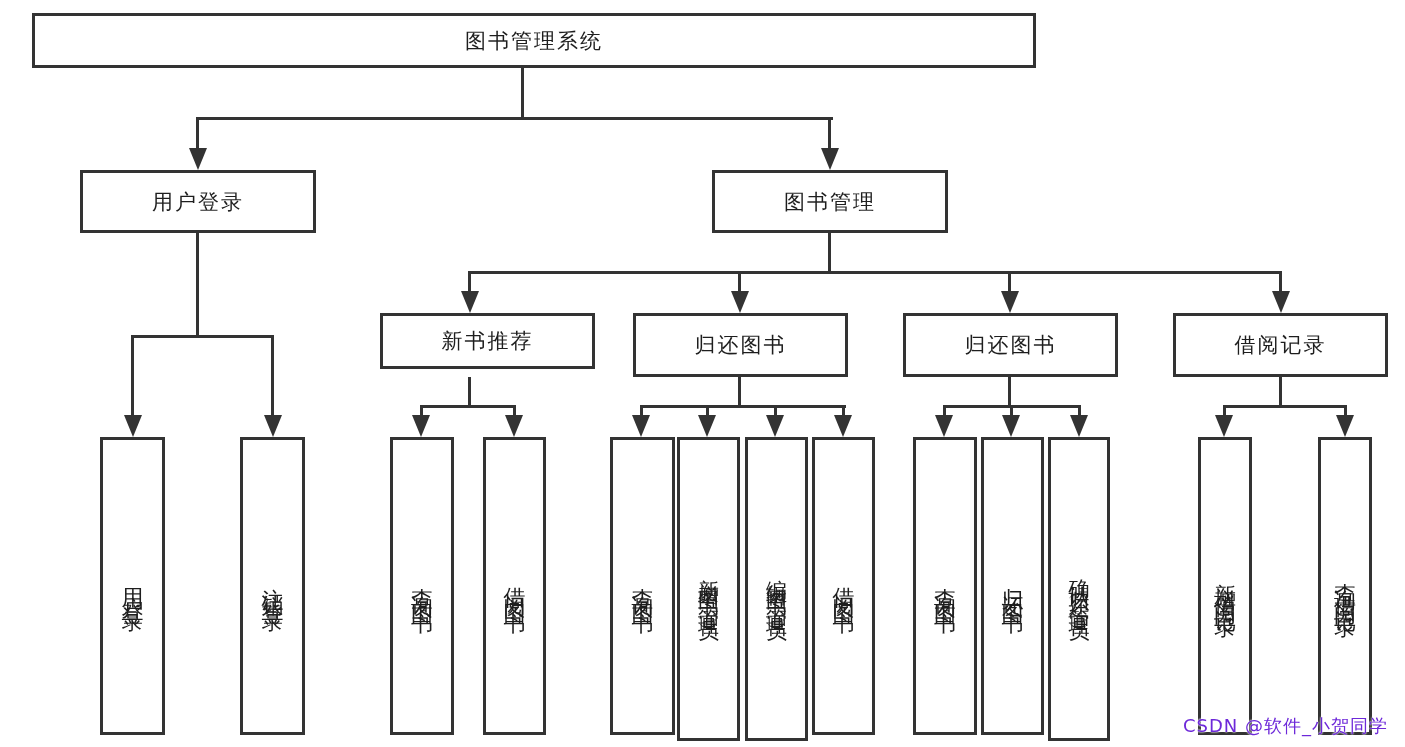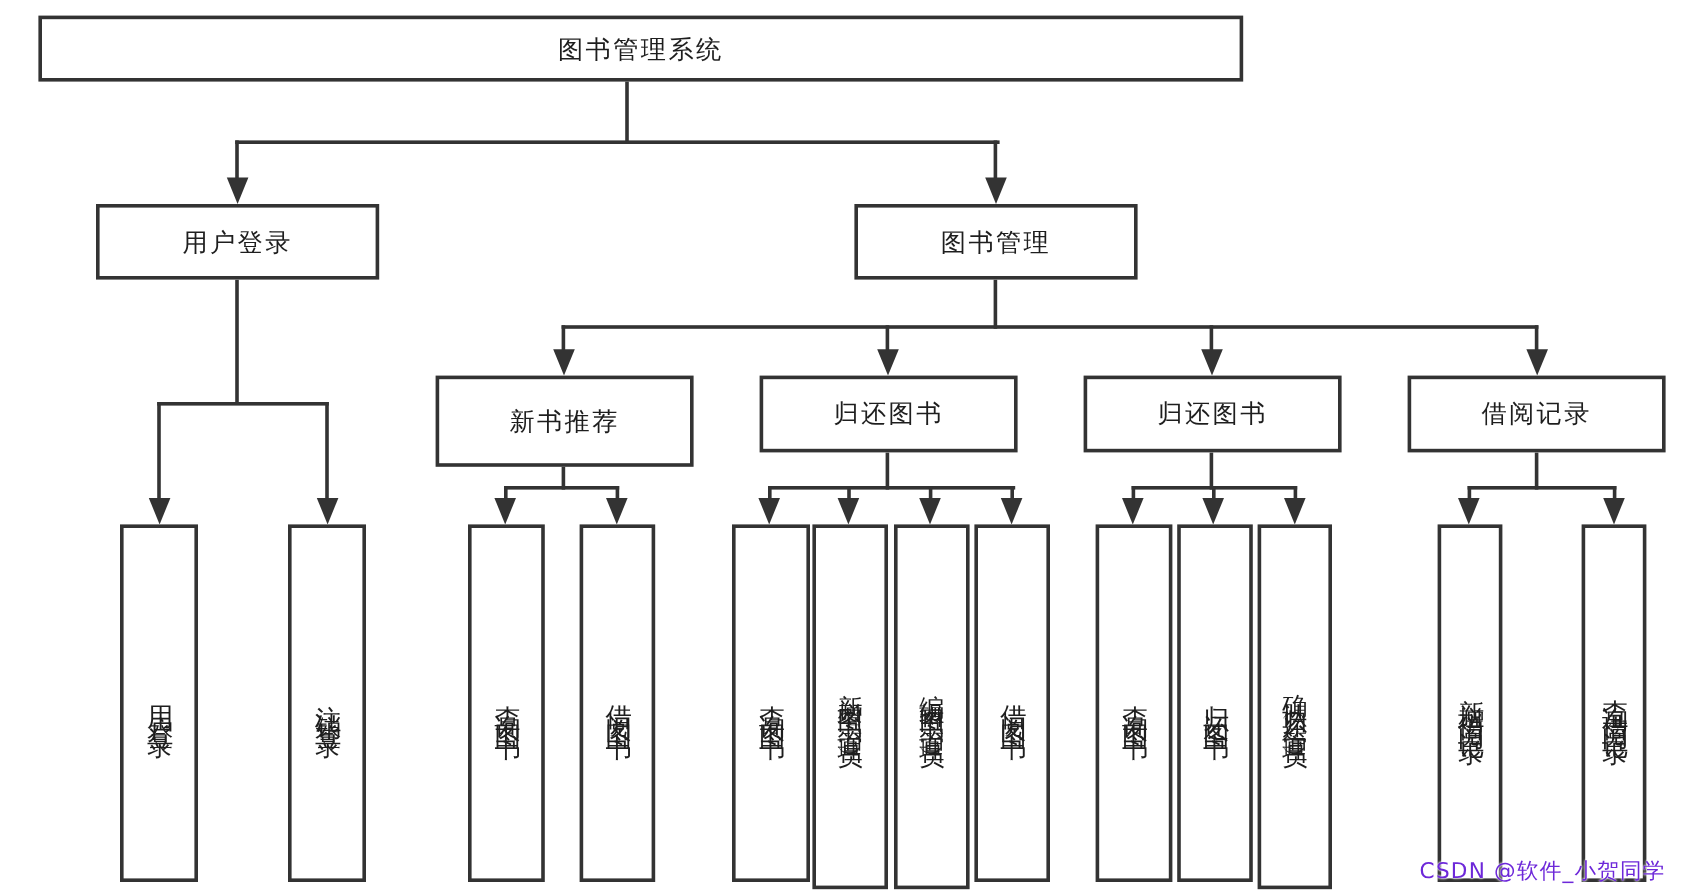--- a/index.html
+++ b/index.html
@@ -93,21 +93,21 @@
   <div class="vline" style="left:1344px;top:405px;width:3px;height:12px;"></div>
   <div class="arrow" style="left:1215px;top:415px;"></div>
   <div class="arrow" style="left:1336px;top:415px;"></div>
 
   <div class="box" style="left:32px;top:13px;width:1004px;height:55px;">图书管理系统</div>
 
   <div class="box" style="left:80px;top:170px;width:236px;height:63px;">用户登录</div>
 
   <div class="box" style="left:712px;top:170px;width:236px;height:63px;">图书管理</div>
 
-  <div class="box" style="left:363px;top:313px;width:215px;height:76px;">新书推荐</div>
+  <div class="box" style="left:380px;top:313px;width:215px;height:56px;">新书推荐</div>
 
   <div class="box" style="left:633px;top:313px;width:215px;height:64px;">归还图书</div>
 
   <div class="box" style="left:903px;top:313px;width:215px;height:64px;">归还图书</div>
 
   <div class="box" style="left:1173px;top:313px;width:215px;height:64px;">借阅记录</div>
 
   <div class="vbox" style="left:100px;top:437px;width:65px;height:298px;">用户登录</div>
 
   <div class="vbox" style="left:240px;top:437px;width:65px;height:298px;">注销登录</div>

